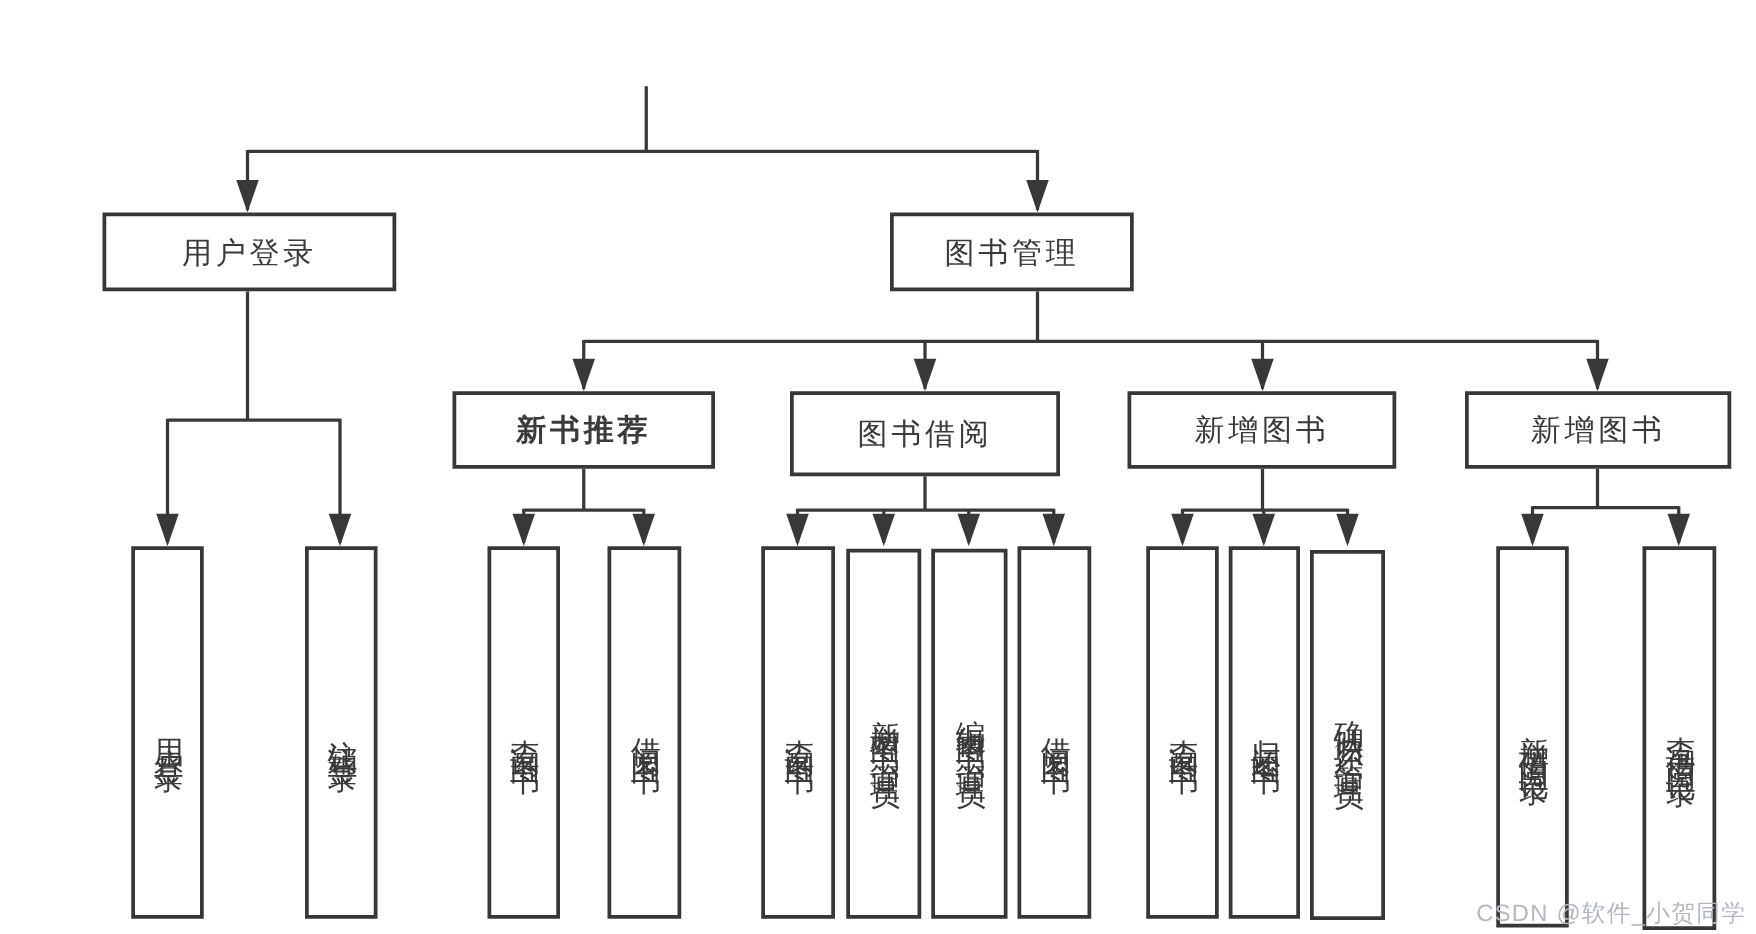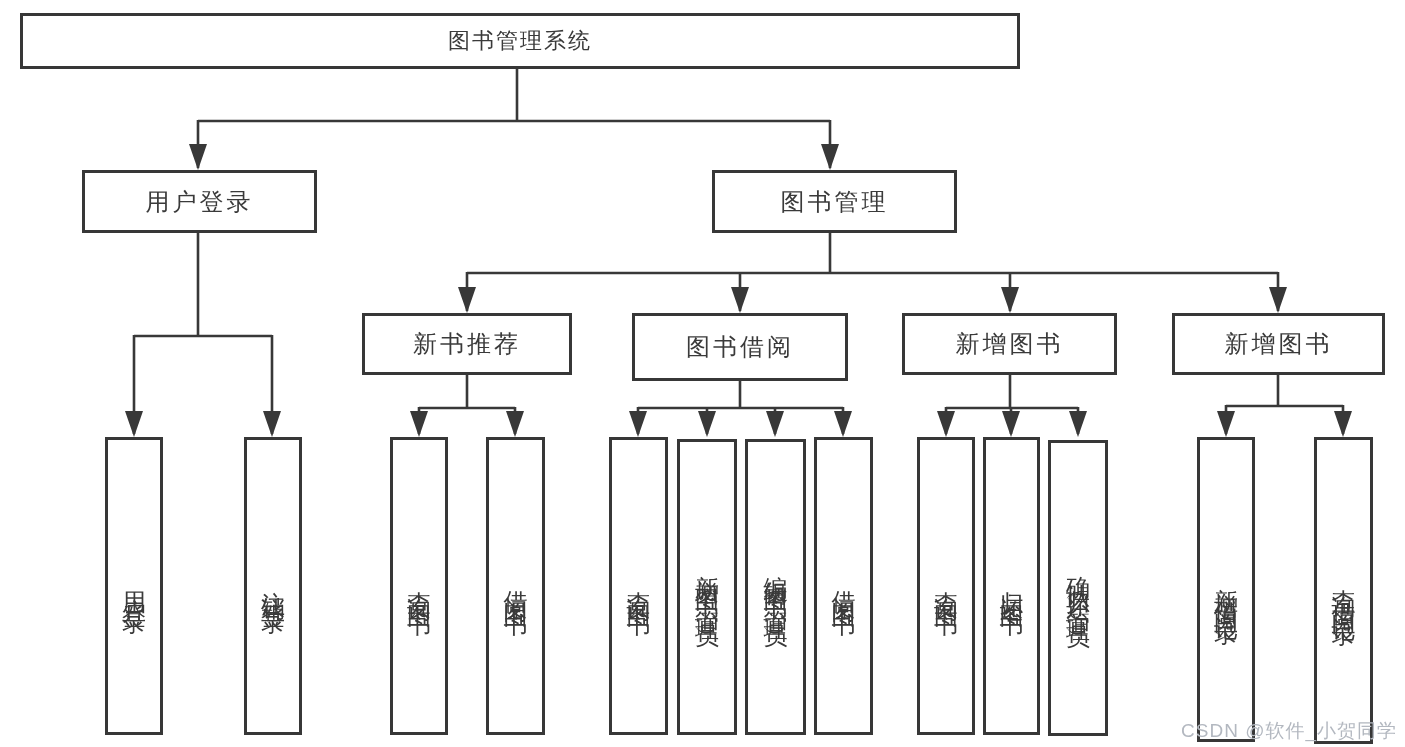--- a/index.html
+++ b/index.html
@@ -93,32 +93,29 @@
       <path d="M766 411 L784 411 L775 437 Z"></path>
       <path d="M834 411 L852 411 L843 437 Z"></path>
       <path d="M937 411 L955 411 L946 437 Z"></path>
       <path d="M1002 411 L1020 411 L1011 437 Z"></path>
       <path d="M1069 411 L1087 411 L1078 437 Z"></path>
       <path d="M1217 411 L1235 411 L1226 437 Z"></path>
       <path d="M1334 411 L1352 411 L1343 437 Z"></path>
     </g>
   </svg>
 
-  <div class="node node-h node-root" style="left:20px; top:13px; width:1000px; height:56px;">
-    <span>图书管理系统</span>
-  </div>
 
   <div class="node node-h" style="left:82px; top:170px; width:235px; height:63px;">
     <span>用户登录</span>
   </div>
-  <div class="node node-h" style="left:712px; top:170px; width:245px; height:63px;">
+  <div class="node node-h" style="left:712px; top:170px; width:195px; height:63px;">
     <span>图书管理</span>
   </div>
 
-  <div class="node node-h" style="left:362px; top:313px; width:210px; height:62px;">
+  <div class="node node-h" style="left:362px; top:313px; width:210px; height:62px;font-weight:bold;">
     <span>新书推荐</span>
   </div>
   <div class="node node-h" style="left:632px; top:313px; width:216px; height:68px;">
     <span>图书借阅</span>
   </div>
   <div class="node node-h" style="left:902px; top:313px; width:215px; height:62px;">
     <span>新增图书</span>
   </div>
   <div class="node node-h" style="left:1172px; top:313px; width:213px; height:62px;">
     <span>新增图书</span>

